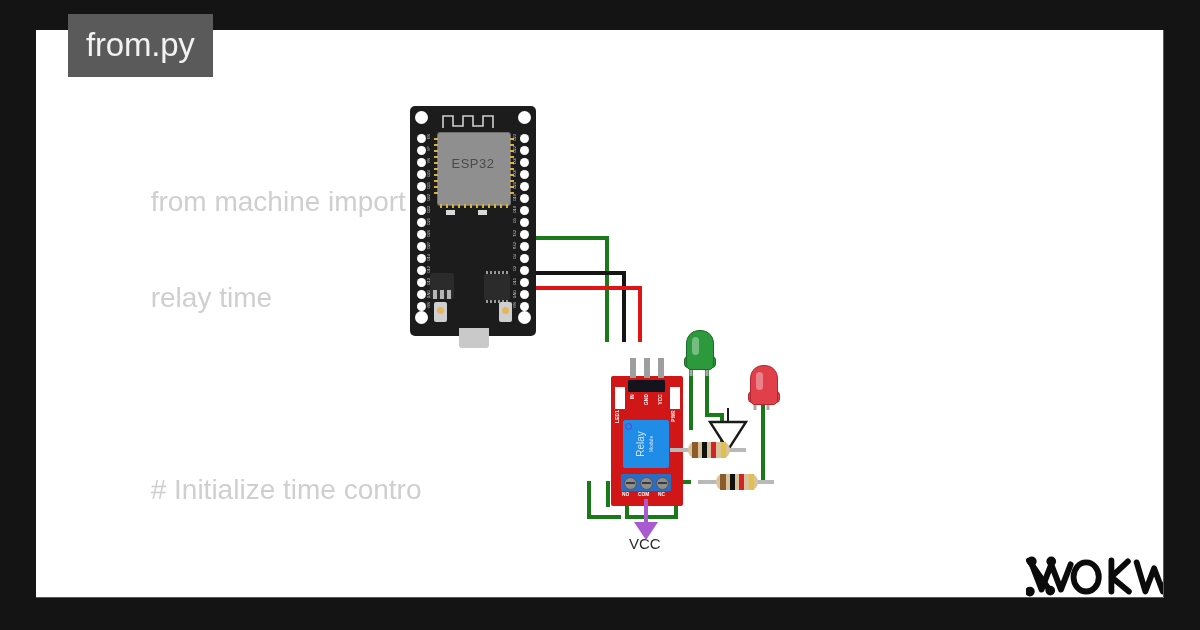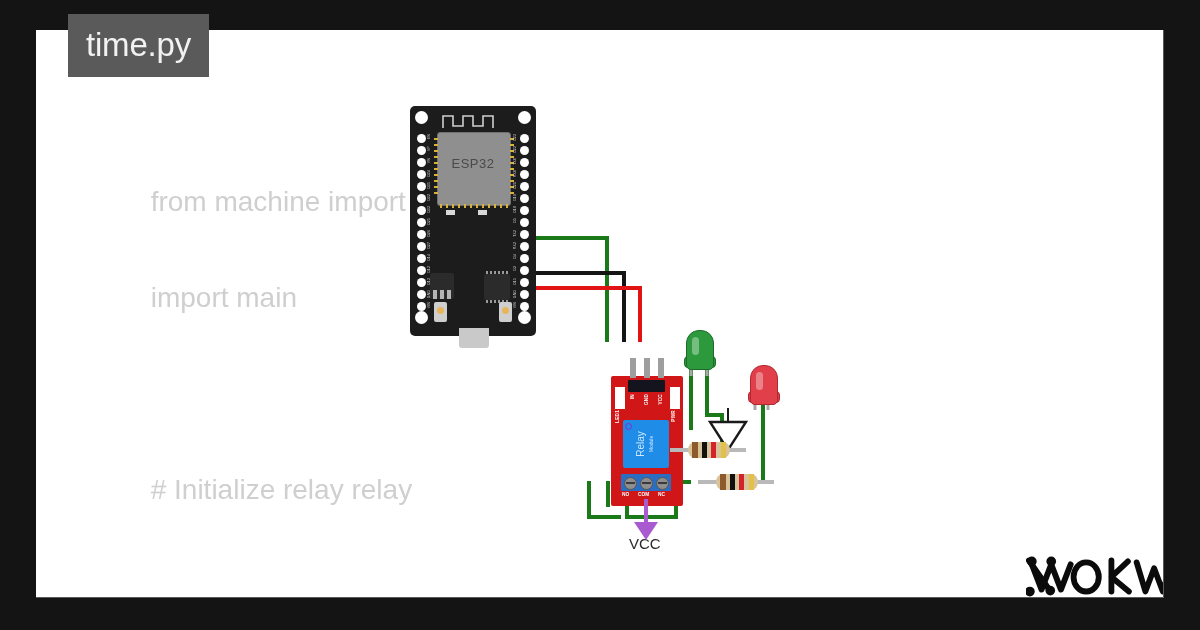--- a/index.html
+++ b/index.html
@@ -210,23 +210,23 @@
 </head>
 <body>
 
 <div id="frame">
 
   <div id="canvas-border"></div>
   <div id="canvas">
 
     <div id="code">
       <span>from machine import P</span><br>
-      <span>import main</span>
+      <span>relay time</span>
       <span class="blank"></span>
-      <span># Initialize relay relay</span><br>
+      <span># Initialize time contro</span><br>
       
       <br>
       <br>
       
       
       
     </div>
 
     <div id="diagram">
 
@@ -502,14 +502,14 @@
         <ellipse cx="62" cy="31" rx="13" ry="15"></ellipse>
         <path d="M88,14 L88,46 M105,15 L88,31 L106,46"></path>
         <path d="M114,16 L123,46 L132,22 L141,46 L150,16"></path>
         <path d="M160,24 L160,46"></path>
       </g>
       <circle cx="160" cy="13" r="5" fill="#0b0b0b"></circle>
     </svg>
 
   </div>
 
-  <div id="file-tab">time.py</div>
+  <div id="file-tab">from.py</div>
 </div>
 
 </body></html>

